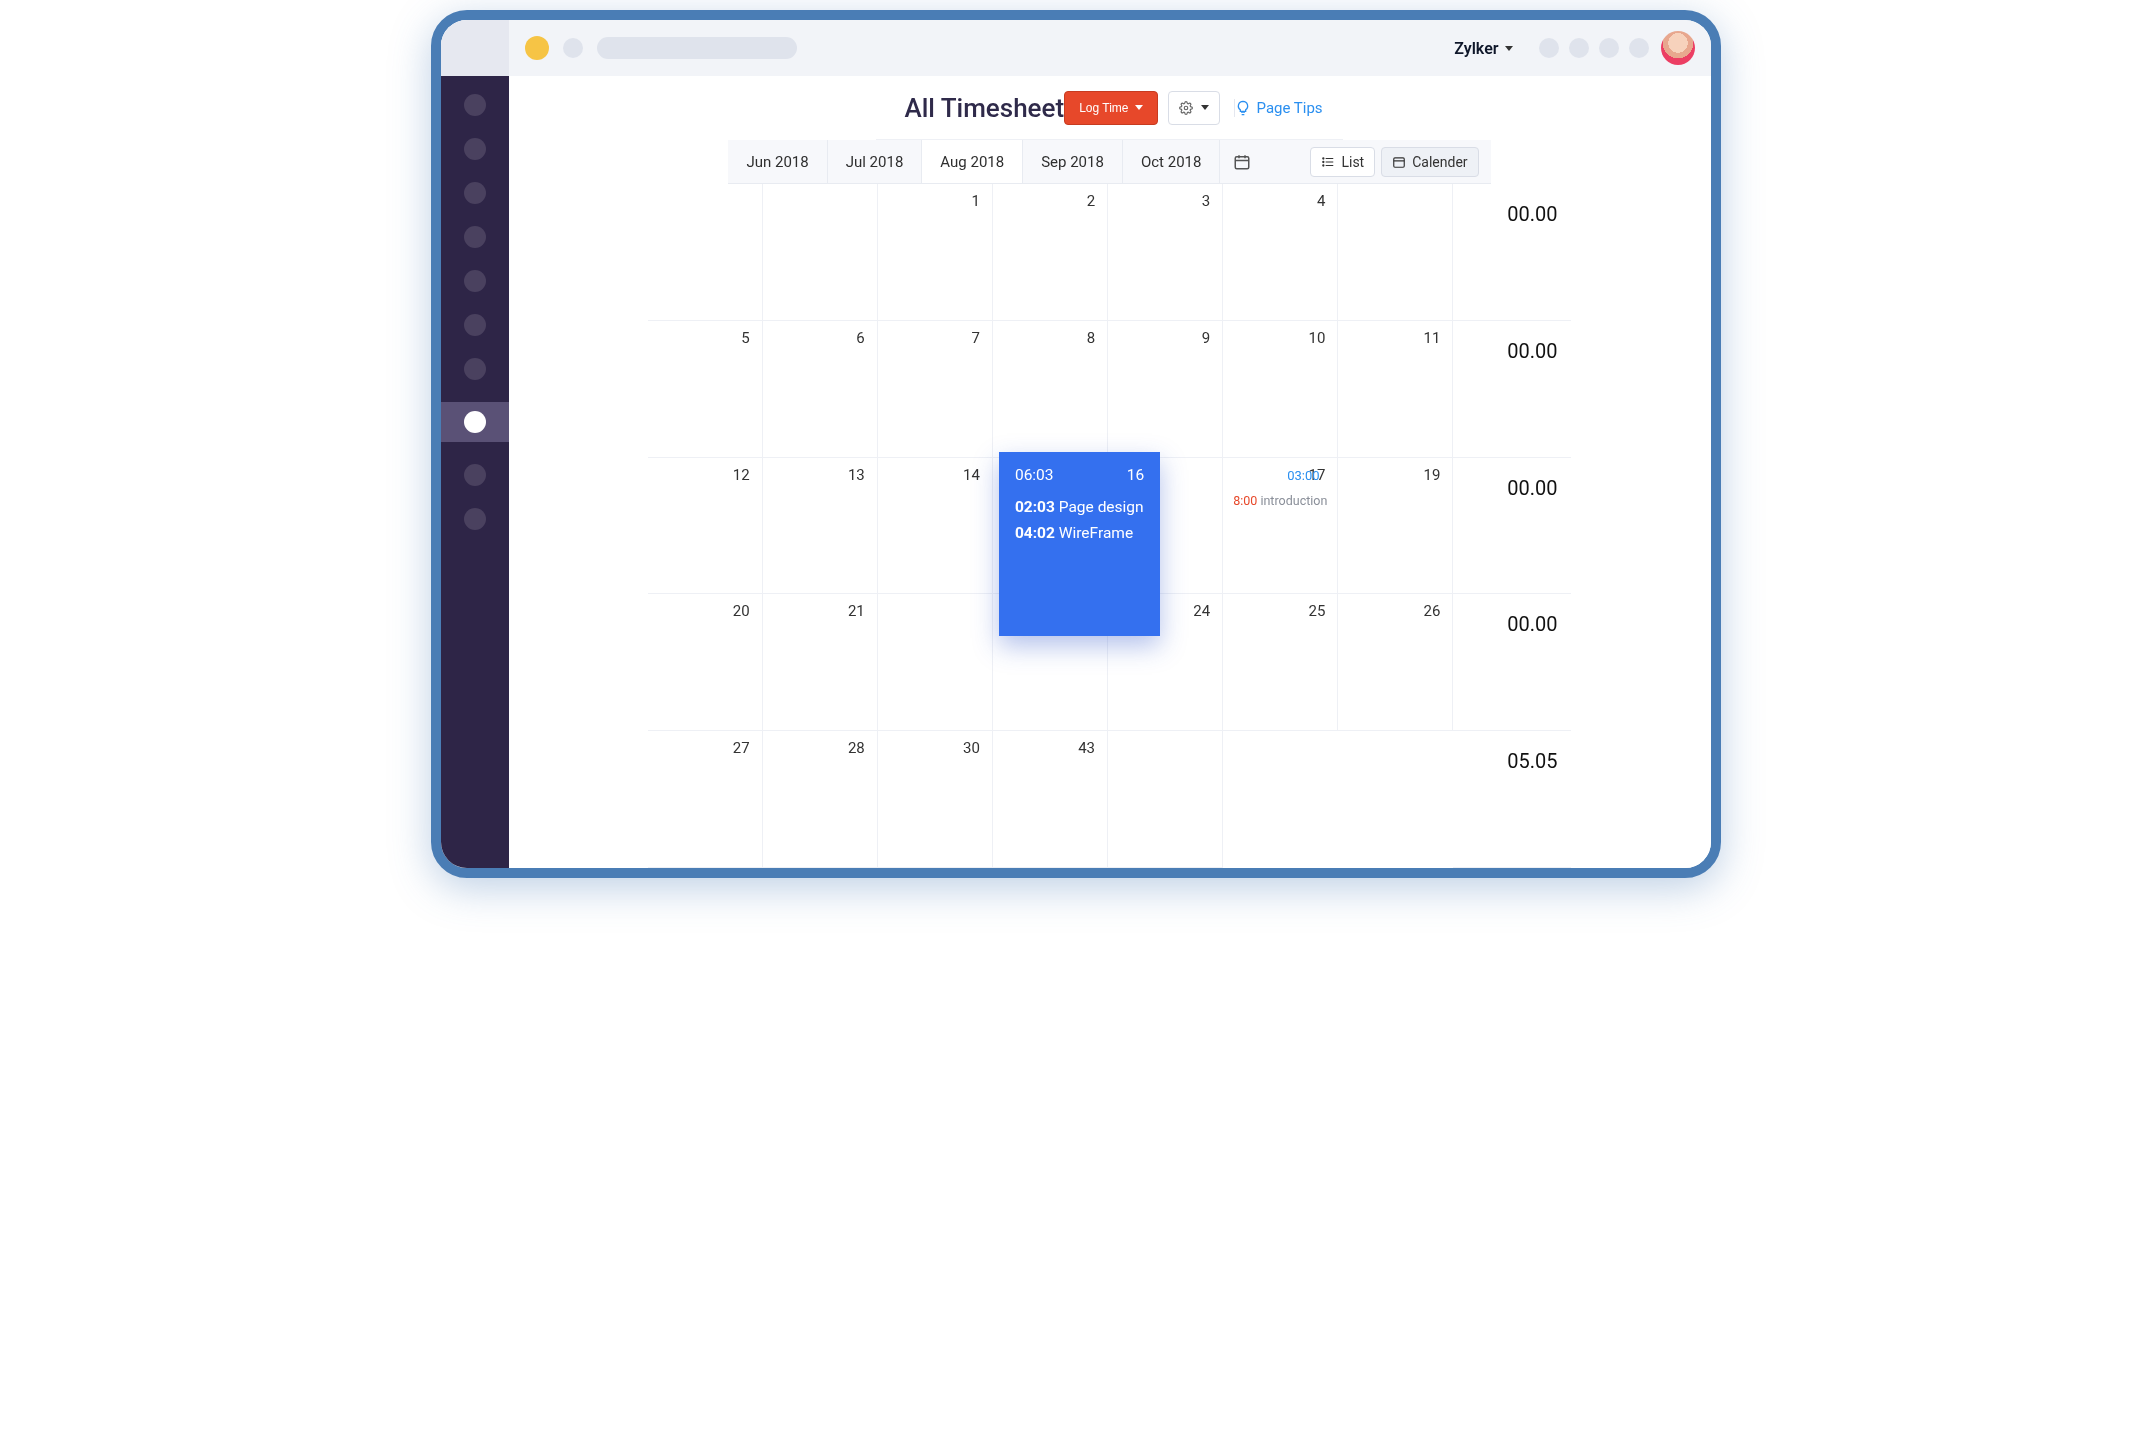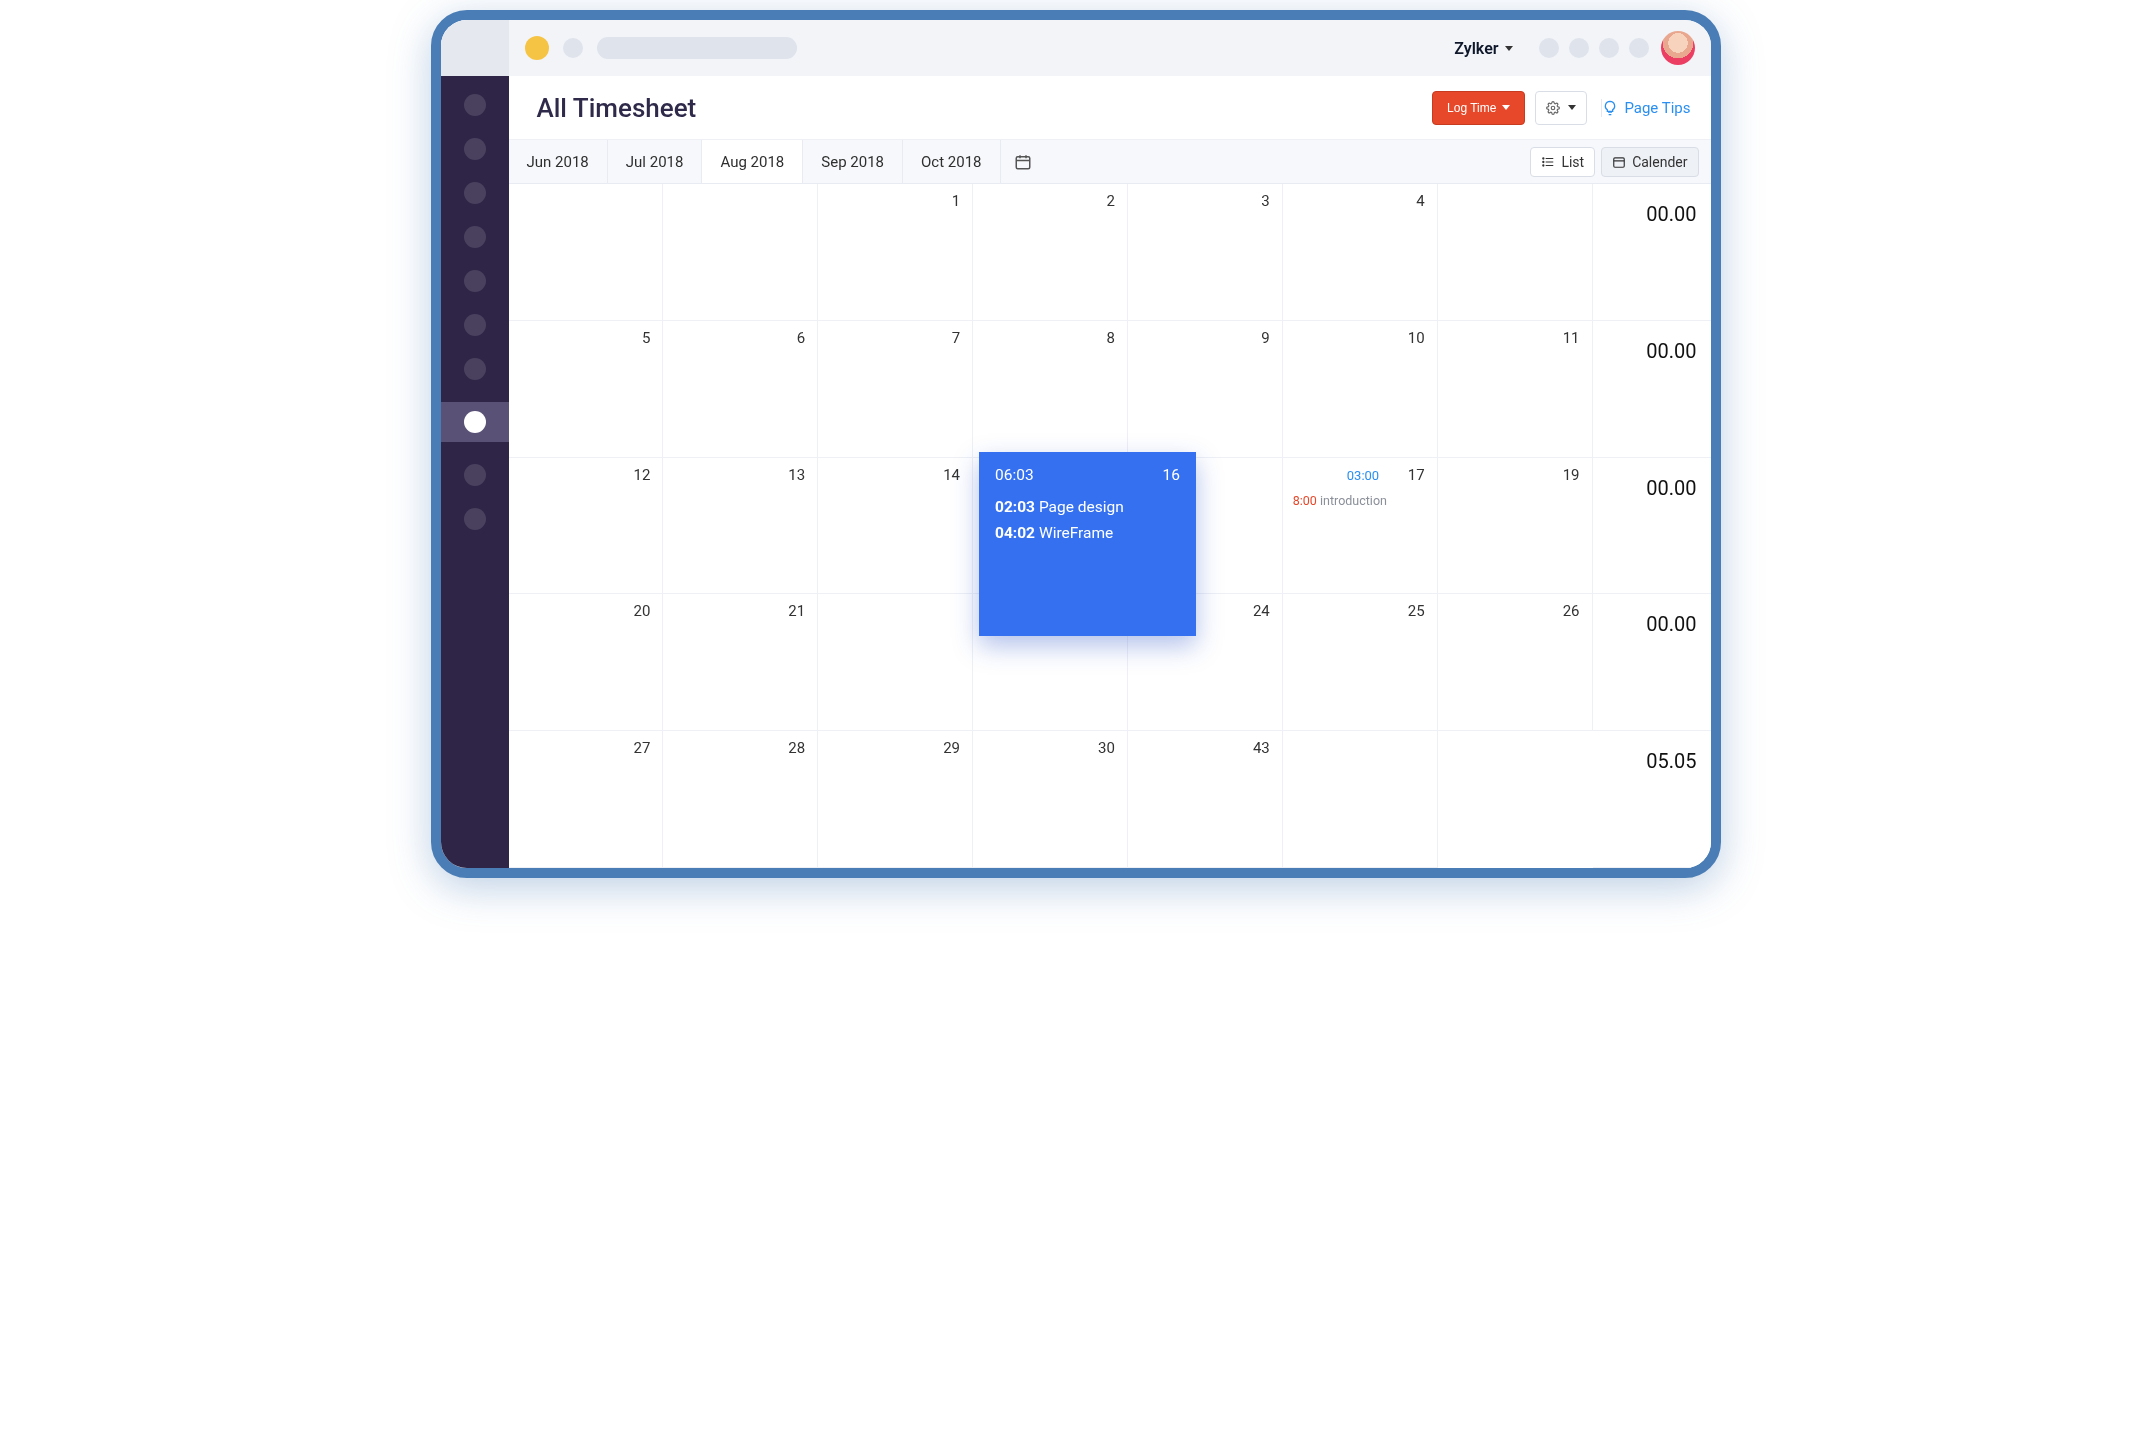--- a/index.html
+++ b/index.html
@@ -23,21 +23,21 @@
   .right-dots { display:flex; gap:10px; padding:0 12px; }
   .avatar { width:34px;height:34px;border-radius:50%; background: radial-gradient(circle at 50% 35%, #f7d2bc 0 35%, #e8a78e 35% 55%, #ec3e63 55% 100%); margin-right:16px; }
 
   
   .body { flex:1; display:flex; min-height:0; }
   .sidebar { width:68px; background:#2e2547; display:flex; flex-direction:column; align-items:center; padding-top:18px; gap:22px; }
   .side-item { width:22px;height:22px;border-radius:50%; background:#4a415f; cursor:pointer; }
   .side-item.active-wrap { width:100%; height:40px; background:#5a5176; display:flex; align-items:center; justify-content:center; border-radius:0; }
   .side-item.active { width:22px;height:22px;border-radius:50%; background:#fff; }
 
-  .main { flex:1; display:flex; flex-direction:column; min-width:0; background:#fff; }
+  .main { flex:1; display:flex; flex-direction:column; min-width:0; background:#fff;align-items:center; }
 
   
   .page-header { display:flex; align-items:center; height:64px; padding:0 20px 0 28px; border-bottom:1px solid #eef0f5; }
   .page-title { font-size:26px; font-weight:500; color:#2f2a4a; }
   .page-header .spacer { flex:1; }
   .btn { display:inline-flex; align-items:center; gap:6px; height:34px; padding:0 14px; border-radius:4px; border:1px solid #d9dde6; background:#fff; font-size:12px; cursor:pointer; }
   .btn.primary { background:#e7482a; border-color:#c73b20; color:#fff; }
   .btn.primary .caret-down { border-top-color:#fff; }
   .btn.icon-only { padding:0 10px; color:#666; }
   .gear { width:14px;height:14px; }
@@ -276,23 +276,20 @@
           <div class="cell">
               <span class="daynum">26</span>
             </div>
           <div class="cell">
               <span class="daynum">27</span>
             </div>
           <div class="cell">
               <span class="daynum">28</span>
             </div>
           <div class="cell">
-              <span class="daynum">29</span>
-            </div>
-          <div class="cell">
               <span class="daynum">30</span>
             </div>
           <div class="cell">
               <span class="daynum">43</span>
             </div>
           <div class="cell blank">
               <span class="daynum"></span>
             </div>
 
           <div class="day-overlay" style="left: calc(100%/7*3 + 6px); top: calc(100%/5*2 - 6px); width: calc(100%/7*1.4); height: calc(100%/5*1.35);">

